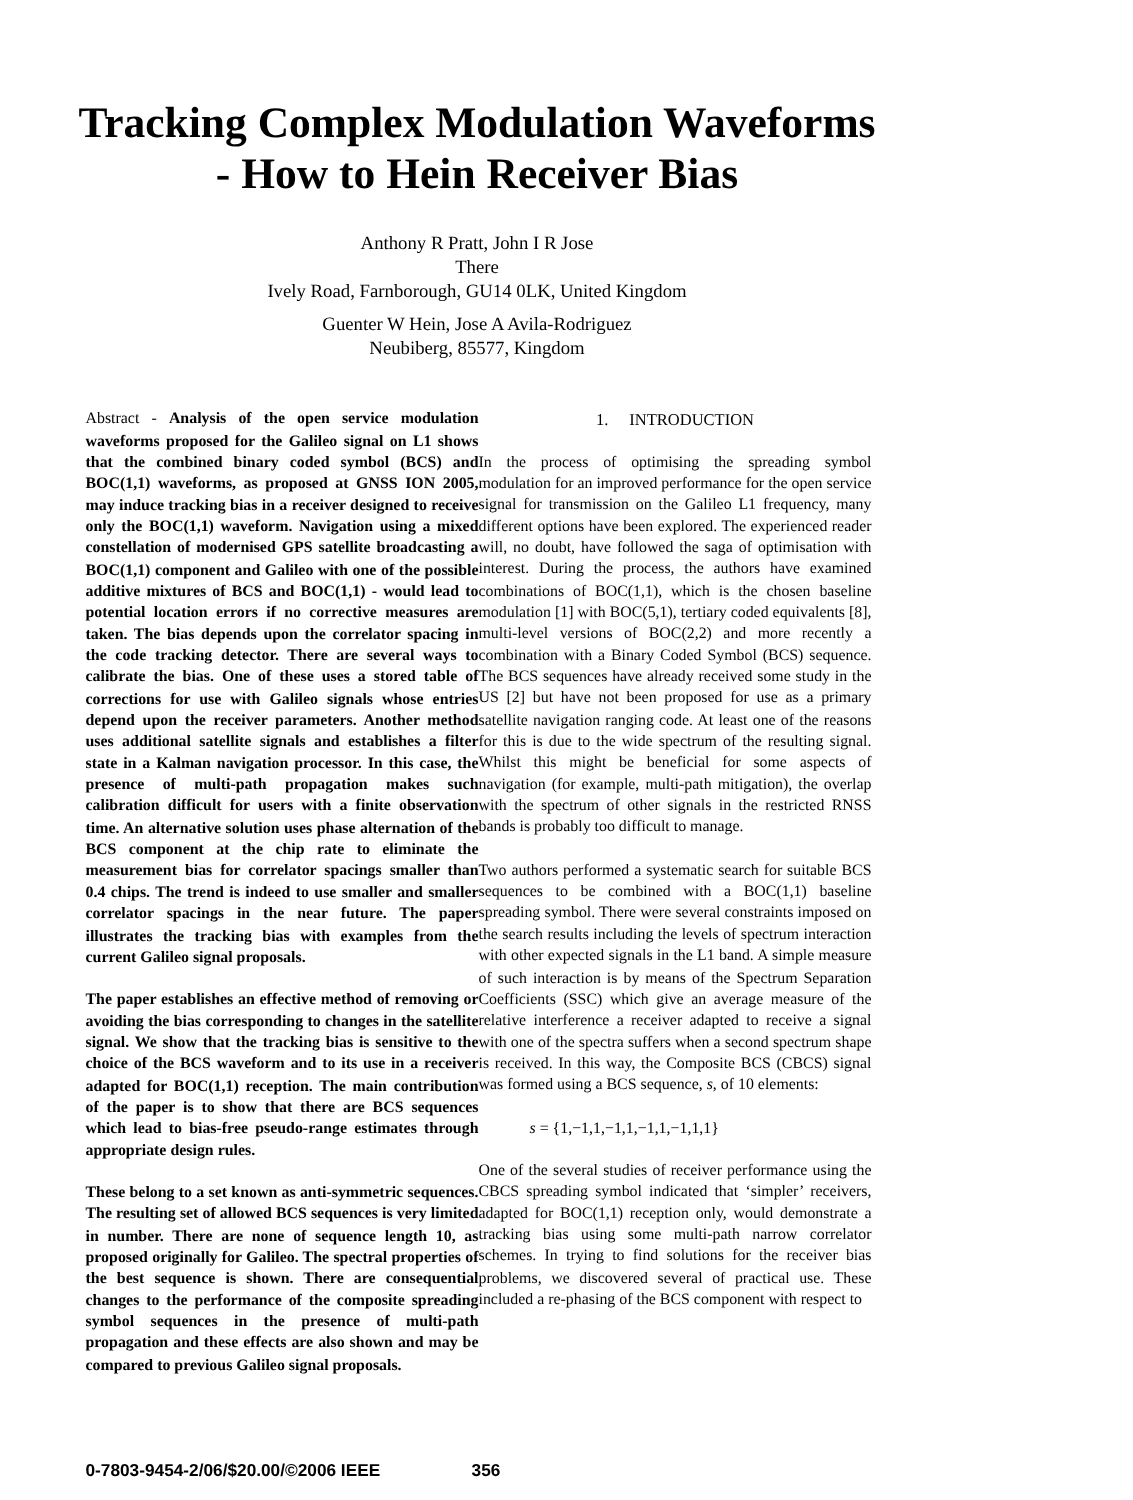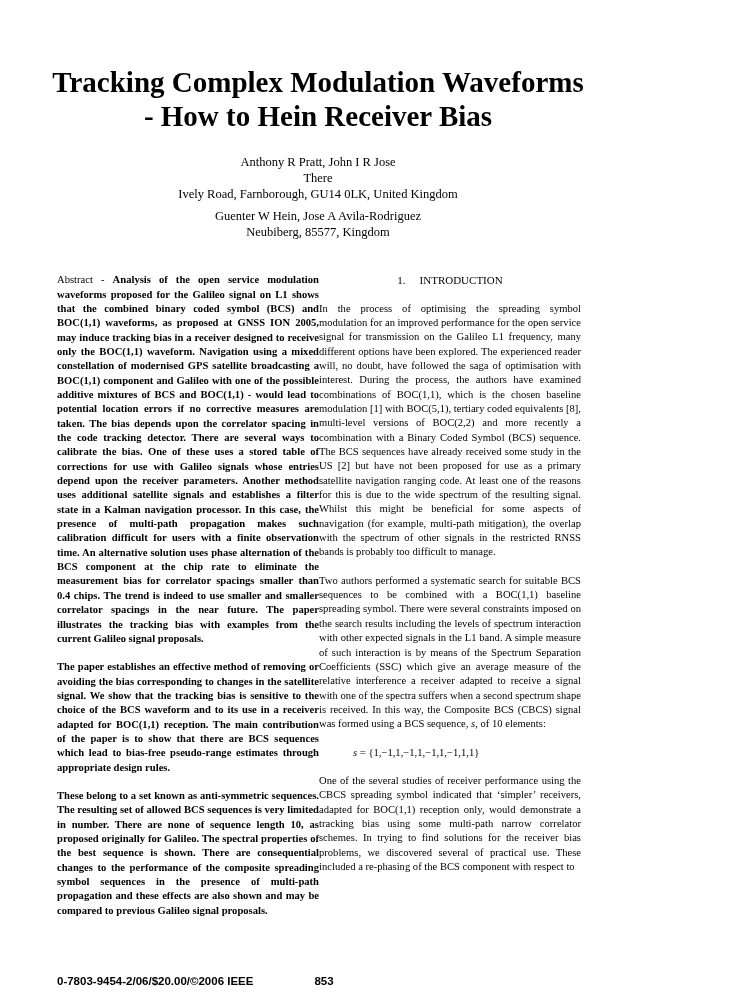--- a/index.html
+++ b/index.html
@@ -107,16 +107,16 @@
       <p>In the process of optimising the spreading symbol modulation for an improved performance for the open service signal for transmission on the Galileo L1 frequency, many different options have been explored.  The experienced reader will, no doubt, have followed the saga of optimisation with interest. During the process, the authors have examined combinations of BOC(1,1), which is the chosen baseline modulation [1] with BOC(5,1), tertiary coded equivalents [8], multi-level versions of BOC(2,2) and more recently a combination with a Binary Coded Symbol (BCS) sequence.  The BCS sequences have already received some study in the US [2] but have not been proposed for use as a primary satellite navigation ranging code.  At least one of the reasons for this is due to the wide spectrum of the resulting signal.  Whilst this might be beneficial for some aspects of navigation (for example, multi-path mitigation), the overlap with the spectrum of other signals in the restricted RNSS bands is probably too difficult to manage.</p>
       <p><span>Two authors performed a systematic search for suitable BCS sequences to be combined with a BOC(1,1) baseline spreading symbol.  There were several constraints imposed on the search results including the levels of spectrum interaction with other expected signals in the L1 band.  A simple measure of such interaction is by means of the Spectrum Separation Coefficients (SSC) which give an average measure of the relative interference a receiver adapted to receive a signal with one of the spectra suffers when a second spectrum shape is received.  In this way, the Composite BCS (CBCS) signal was formed using a BCS sequence, </span><i>s</i><span>, of 10 elements:</span></p>
       <p class="formula"><i>s</i><span> = {1,−1,1,−1,1,−1,1,−1,1,1}</span></p>
       <p>One of the several studies of receiver performance using the CBCS spreading symbol indicated that ‘simpler’ receivers, adapted for BOC(1,1) reception only, would demonstrate a tracking bias using some multi-path narrow correlator schemes.  In trying to find solutions for the receiver bias problems, we discovered several of practical use.  These included a re-phasing of the BCS component with respect to</p>
     </div>
 
   </div>
 
   <div class="footer">
     <span>0-7803-9454-2/06/$20.00/©2006 IEEE</span>
-    <span class="page-number">853</span>
+    <span class="page-number">356</span>
   </div>
 
 </div>
 
 </body></html>

